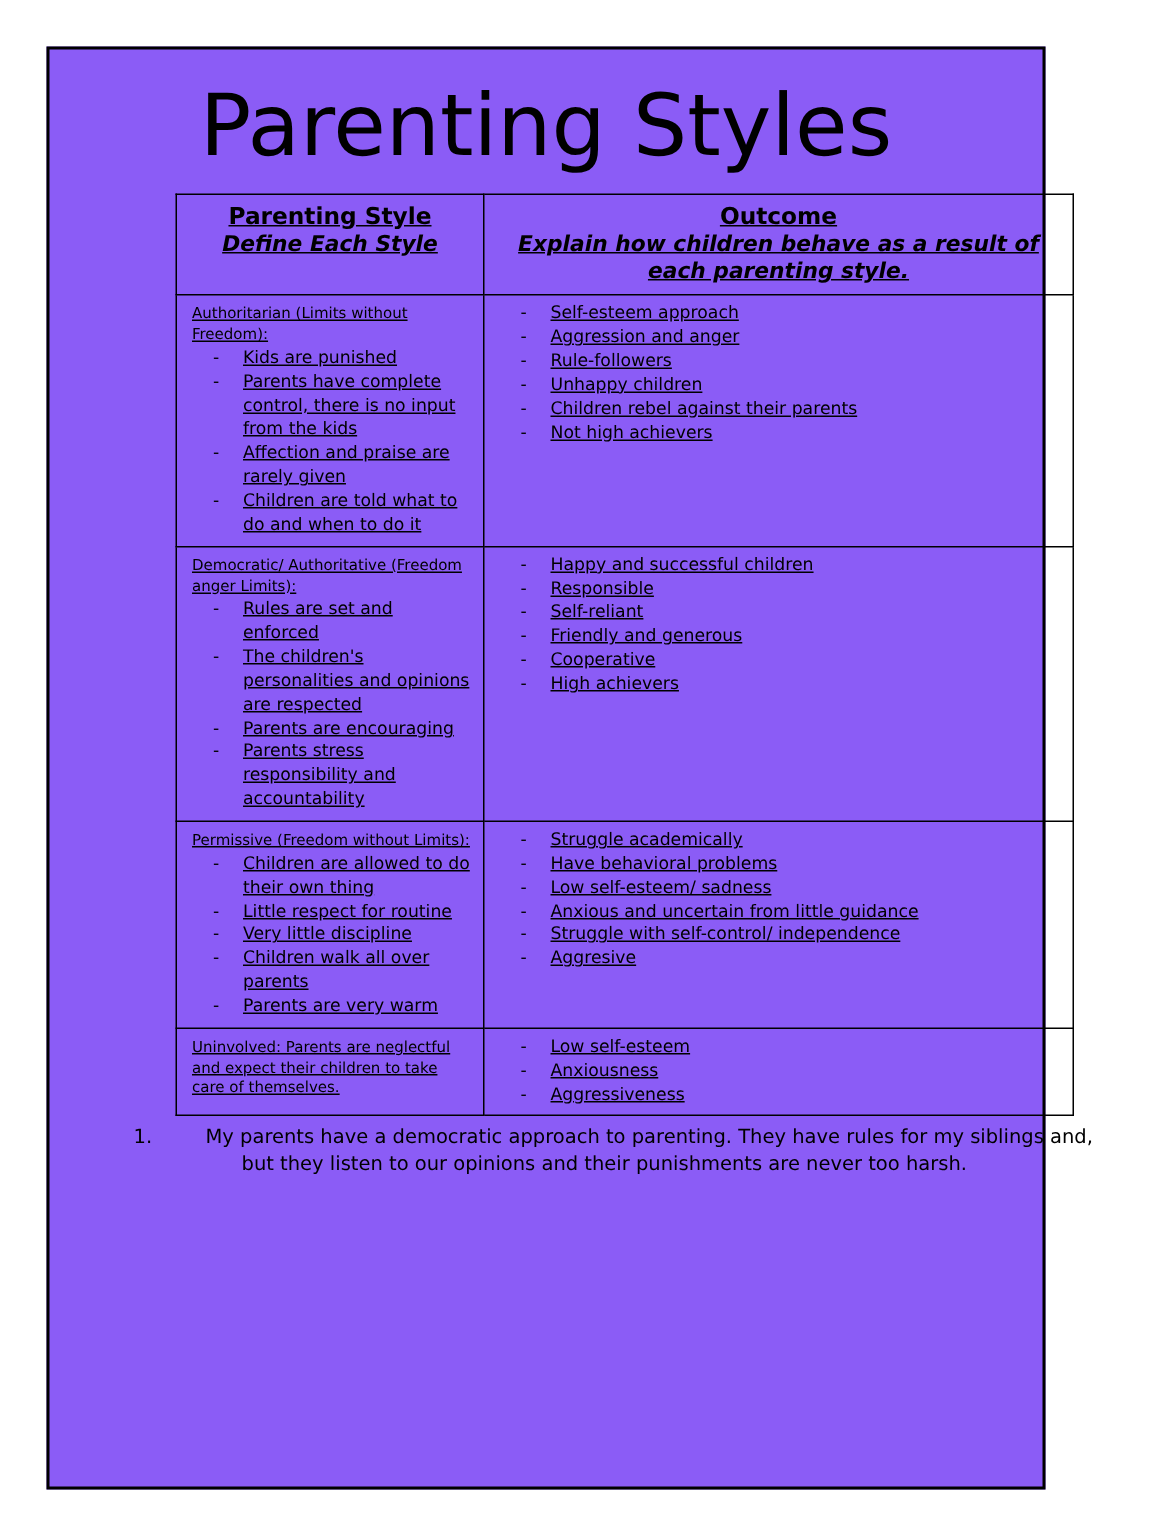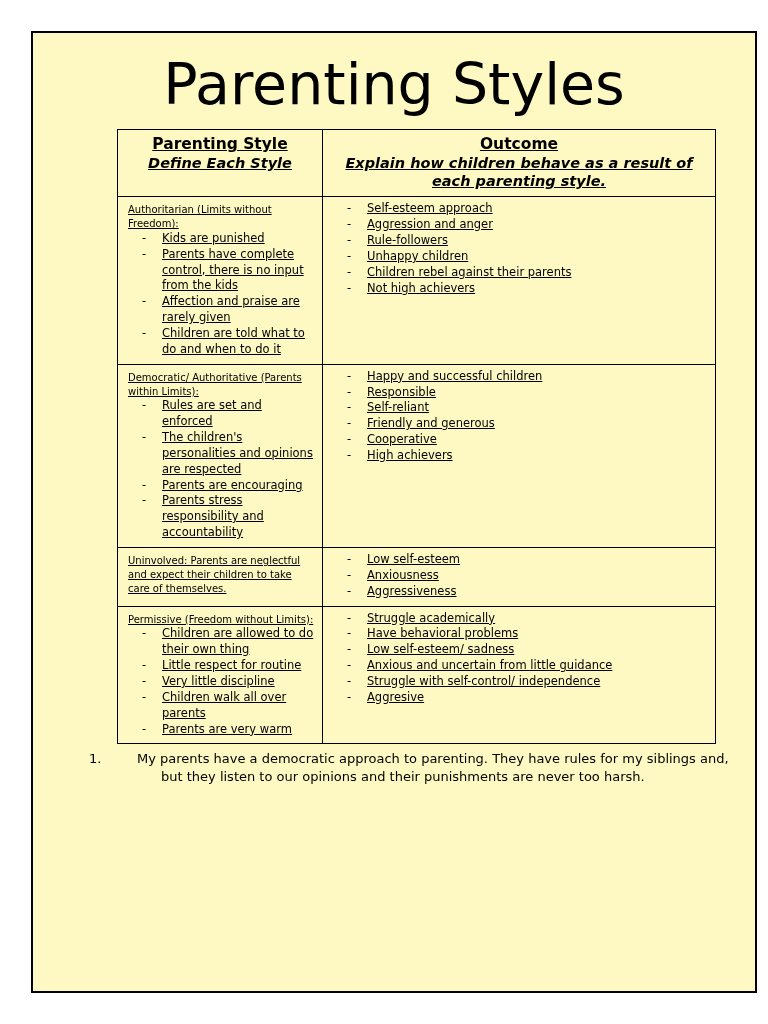--- a/index.html
+++ b/index.html
@@ -11,25 +11,25 @@
     width: 768px;
     height: 1024px;
     font-family: "DejaVu Sans", sans-serif;
     color: #000000;
     overflow: hidden;
   }
   .page {
     position: absolute;
     left: 31px;
     top: 31px;
-    width: 726px;
+    width: 666px;
     height: 962px;
     border: 2px solid #000000;
     box-sizing: border-box;
-    background: #fef9c3;
+    background: #8b5cf6;
   }
   .inner {
     position: absolute;
     left: 0;
     top: 0;
     width: 100%;
     height: 100%;
     padding: 0 26px;
     box-sizing: border-box;
   }
@@ -171,49 +171,36 @@
               <li>Rule-followers</li>
               <li>Unhappy children</li>
               <li>Children rebel against their parents</li>
               <li>Not high achievers</li>
             </ul>
           </td>
         </tr>
 
         <tr>
           <td>
-            <div class="cell-lead">Democratic/ Authoritative (Parents within Limits):</div>
+            <div class="cell-lead">Democratic/ Authoritative (Freedom anger Limits):</div>
             <ul class="dash">
               <li>Rules are set and enforced</li>
               <li>The children's personalities and opinions are respected</li>
               <li>Parents are encouraging</li>
               <li>Parents stress responsibility and accountability</li>
             </ul>
           </td>
           <td>
             <ul class="dash outcome-list">
               <li>Happy and successful children</li>
               <li>Responsible</li>
               <li>Self-reliant</li>
               <li>Friendly and generous</li>
               <li>Cooperative</li>
               <li>High achievers</li>
-            </ul>
-          </td>
-        </tr>
-
-        <tr>
-          <td>
-            <div class="cell-lead">Uninvolved: Parents are neglectful and expect their children to take care of themselves.</div>
-          </td>
-          <td>
-            <ul class="dash outcome-list">
-              <li>Low self-esteem</li>
-              <li>Anxiousness</li>
-              <li>Aggressiveness</li>
             </ul>
           </td>
         </tr>
 
         <tr>
           <td>
             <div class="cell-lead">Permissive (Freedom without Limits):</div>
             <ul class="dash">
               <li>Children are allowed to do their own thing</li>
               <li>Little respect for routine</li>
@@ -226,20 +213,33 @@
             <ul class="dash outcome-list">
               <li>Struggle academically</li>
               <li>Have behavioral problems</li>
               <li>Low self-esteem/ sadness</li>
               <li>Anxious and uncertain from little guidance</li>
               <li>Struggle with self-control/ independence</li>
               <li>Aggresive</li>
             </ul>
           </td>
         </tr>
+
+        <tr>
+          <td>
+            <div class="cell-lead">Uninvolved: Parents are neglectful and expect their children to take care of themselves.</div>
+          </td>
+          <td>
+            <ul class="dash outcome-list">
+              <li>Low self-esteem</li>
+              <li>Anxiousness</li>
+              <li>Aggressiveness</li>
+            </ul>
+          </td>
+        </tr>
       </tbody>
     </table>
 
     <div class="footnote">
       <span class="footnote-body"><span class="num">1.</span><span>My parents have a democratic approach to parenting. They have rules for my siblings and, but they listen to our opinions and their punishments are never too harsh.</span></span>
     </div>
 
   </div>
 </div>
 

